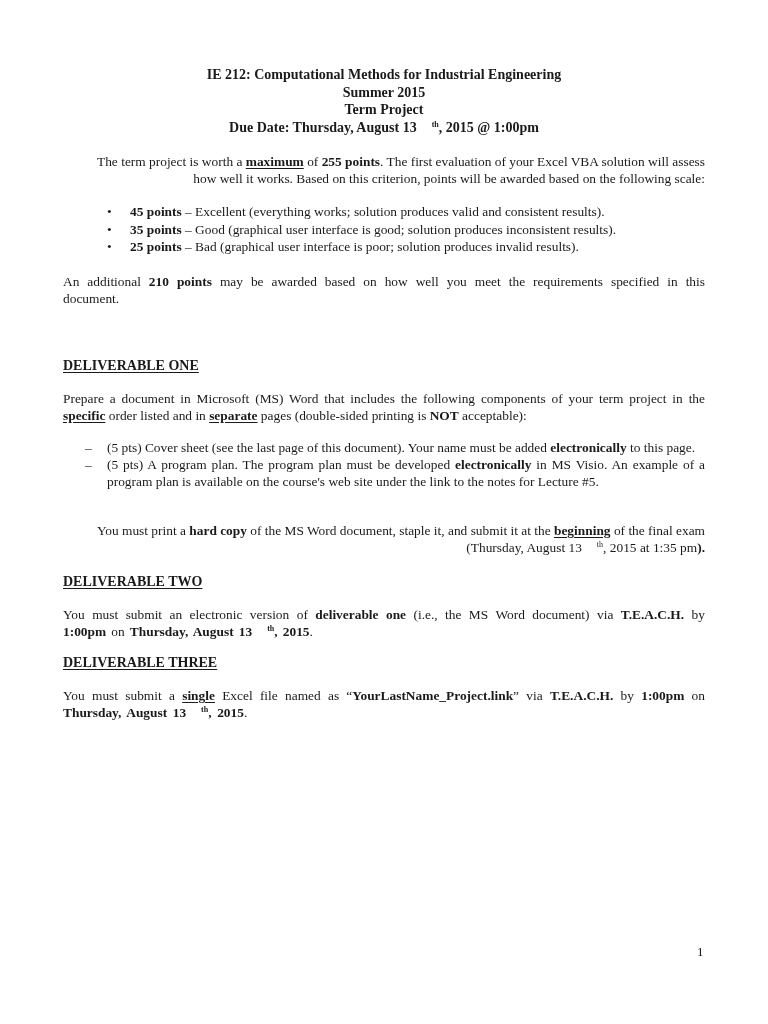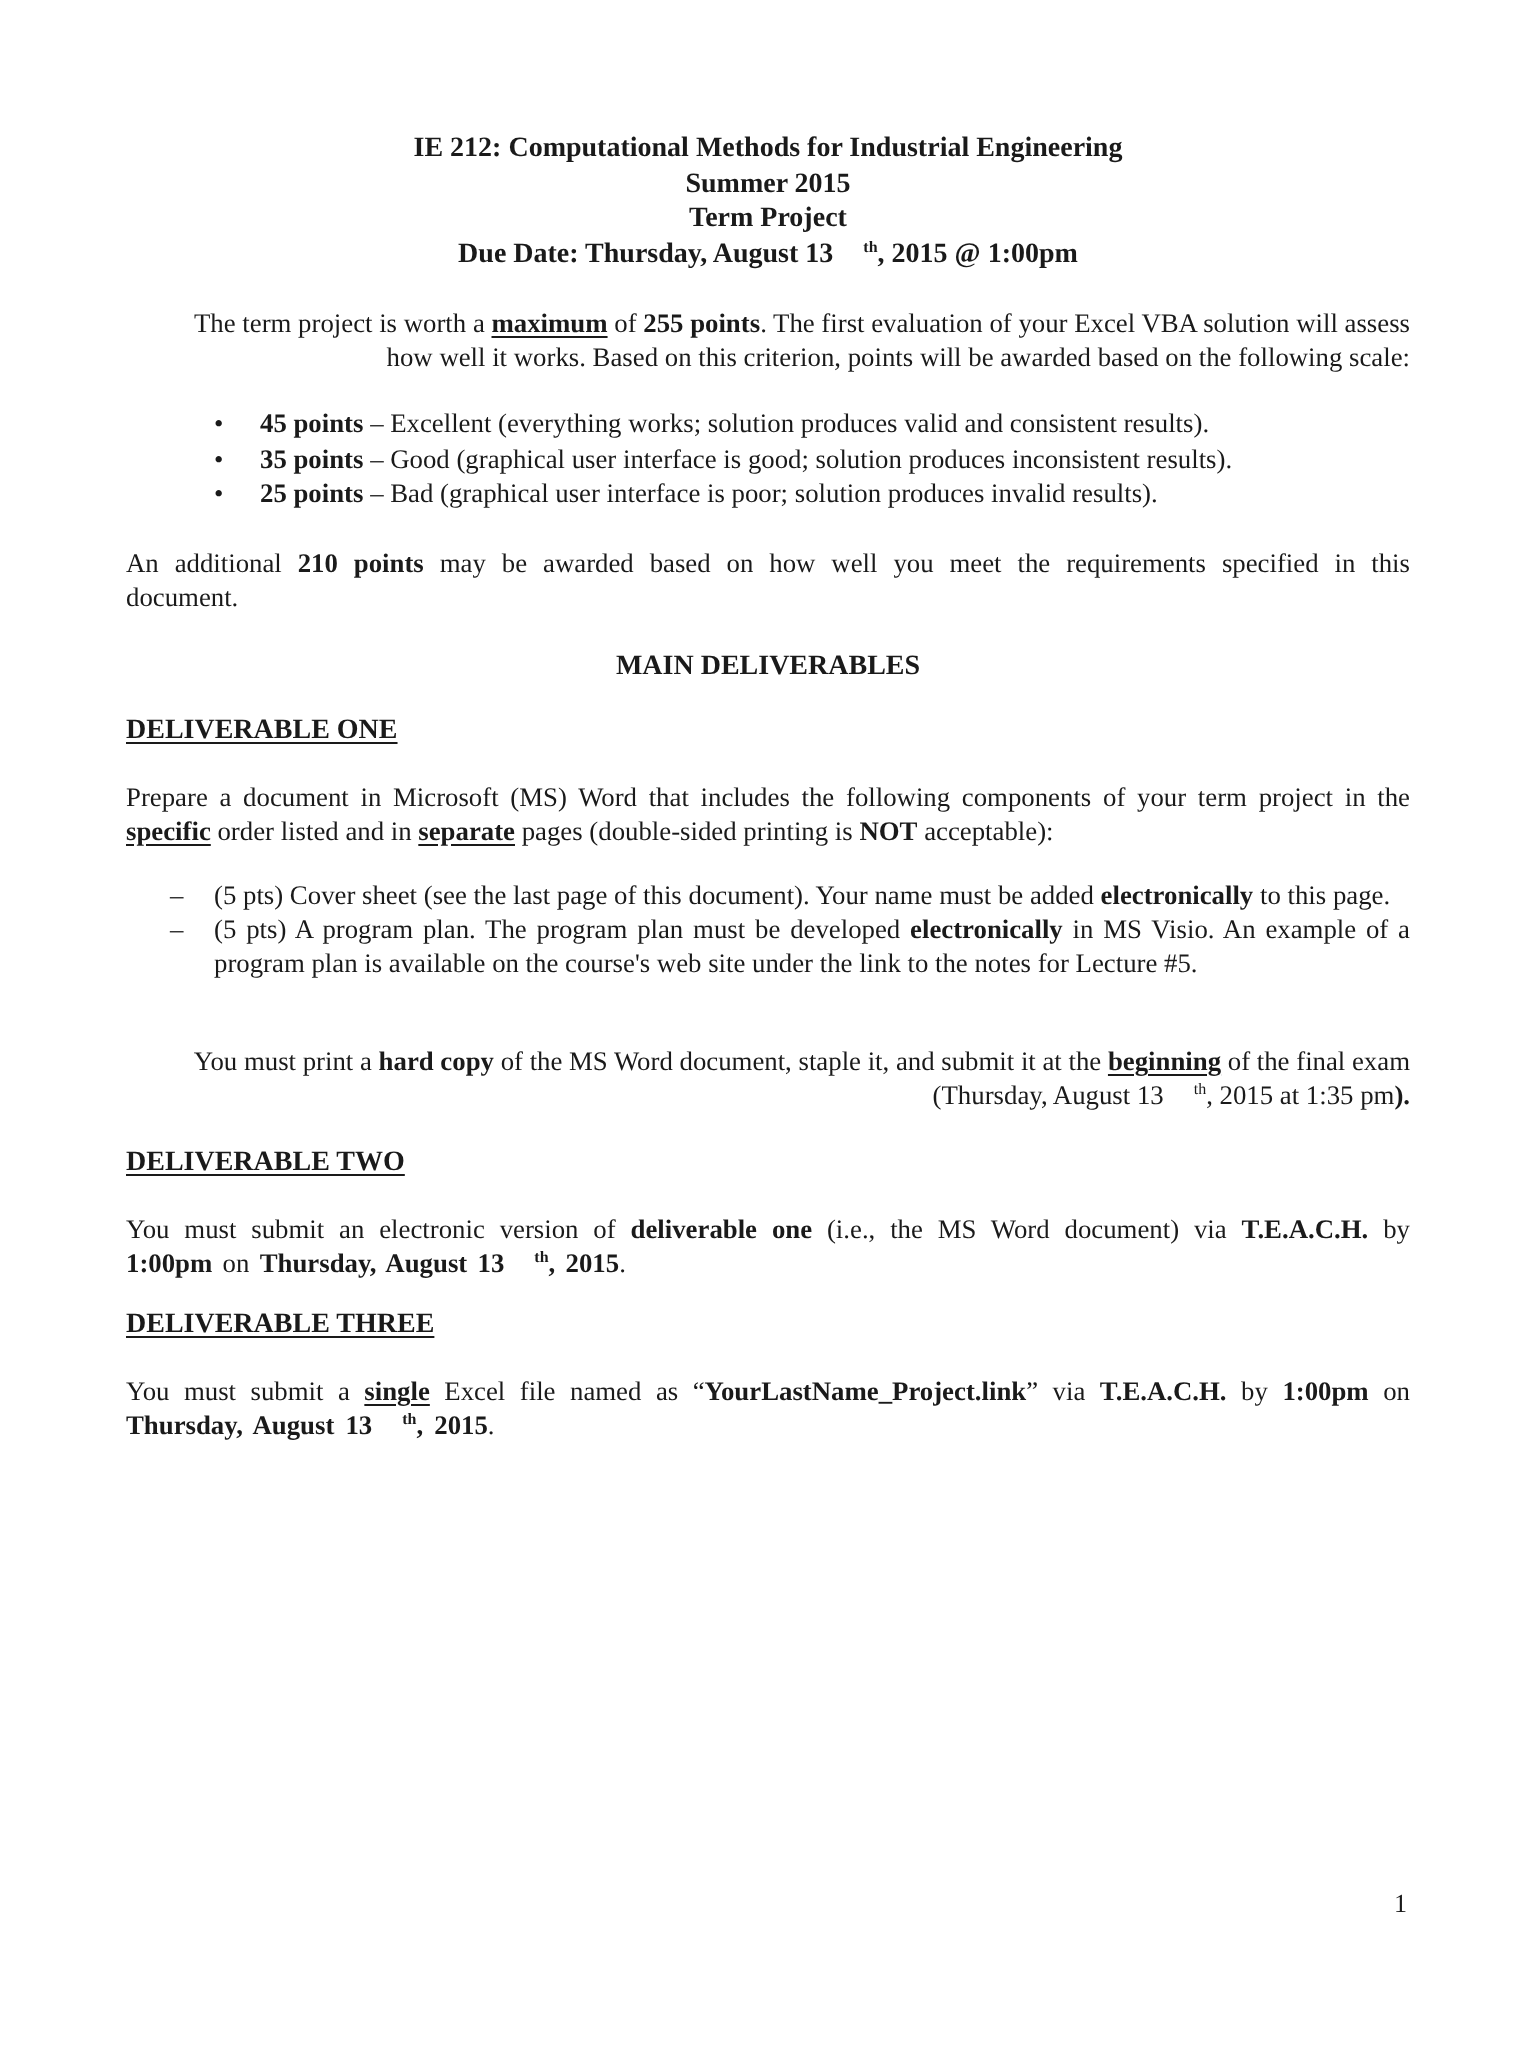--- a/index.html
+++ b/index.html
@@ -126,21 +126,20 @@
   <ul class="bullets">
     <li><span class="bullet-dot">•</span><b>45 points</b><span> – Excellent (everything works; solution produces valid and consistent results).</span></li>
     <li><span class="bullet-dot">•</span><b>35 points</b><span> – Good (graphical user interface is good; solution produces inconsistent results).</span></li>
     <li><span class="bullet-dot">•</span><b>25 points</b><span> – Bad (graphical user interface is poor; solution produces invalid results).</span></li>
   </ul>
 
   <div class="block" style="top:273px; text-align-last:left; word-spacing:2.4px;">
     <span>An additional </span><b>210 points</b><span> may be awarded based on how well you meet the requirements specified in this document.</span>
   </div>
 
-  <div class="center-heading" style="top:325px;">MAIN DELIVERABLES</div>
 
   <div class="section-heading" style="top:357px;">DELIVERABLE ONE</div>
 
   <div class="block" style="top:390px;">
     <span>Prepare a document in Microsoft (MS) Word that includes the following components of your term project in the </span><b class="u">specific</b><span> order listed and in </span><b class="u">separate</b><span> pages (double-sided printing is </span><b>NOT</b><span> acceptable):</span>
   </div>
 
   <ul class="dashes">
     <li><span class="dash-mark">–</span><span>(5 pts) Cover sheet (see the last page of this document). Your name must be added </span><b>electronically</b><span> to this page.</span></li>
     <li><span class="dash-mark">–</span><span>(5 pts) A program plan. The program plan must be developed </span><b>electronically</b><span> in MS Visio. An example of a program plan is available on the course's web site under the link to the notes for Lecture #5.</span></li>

